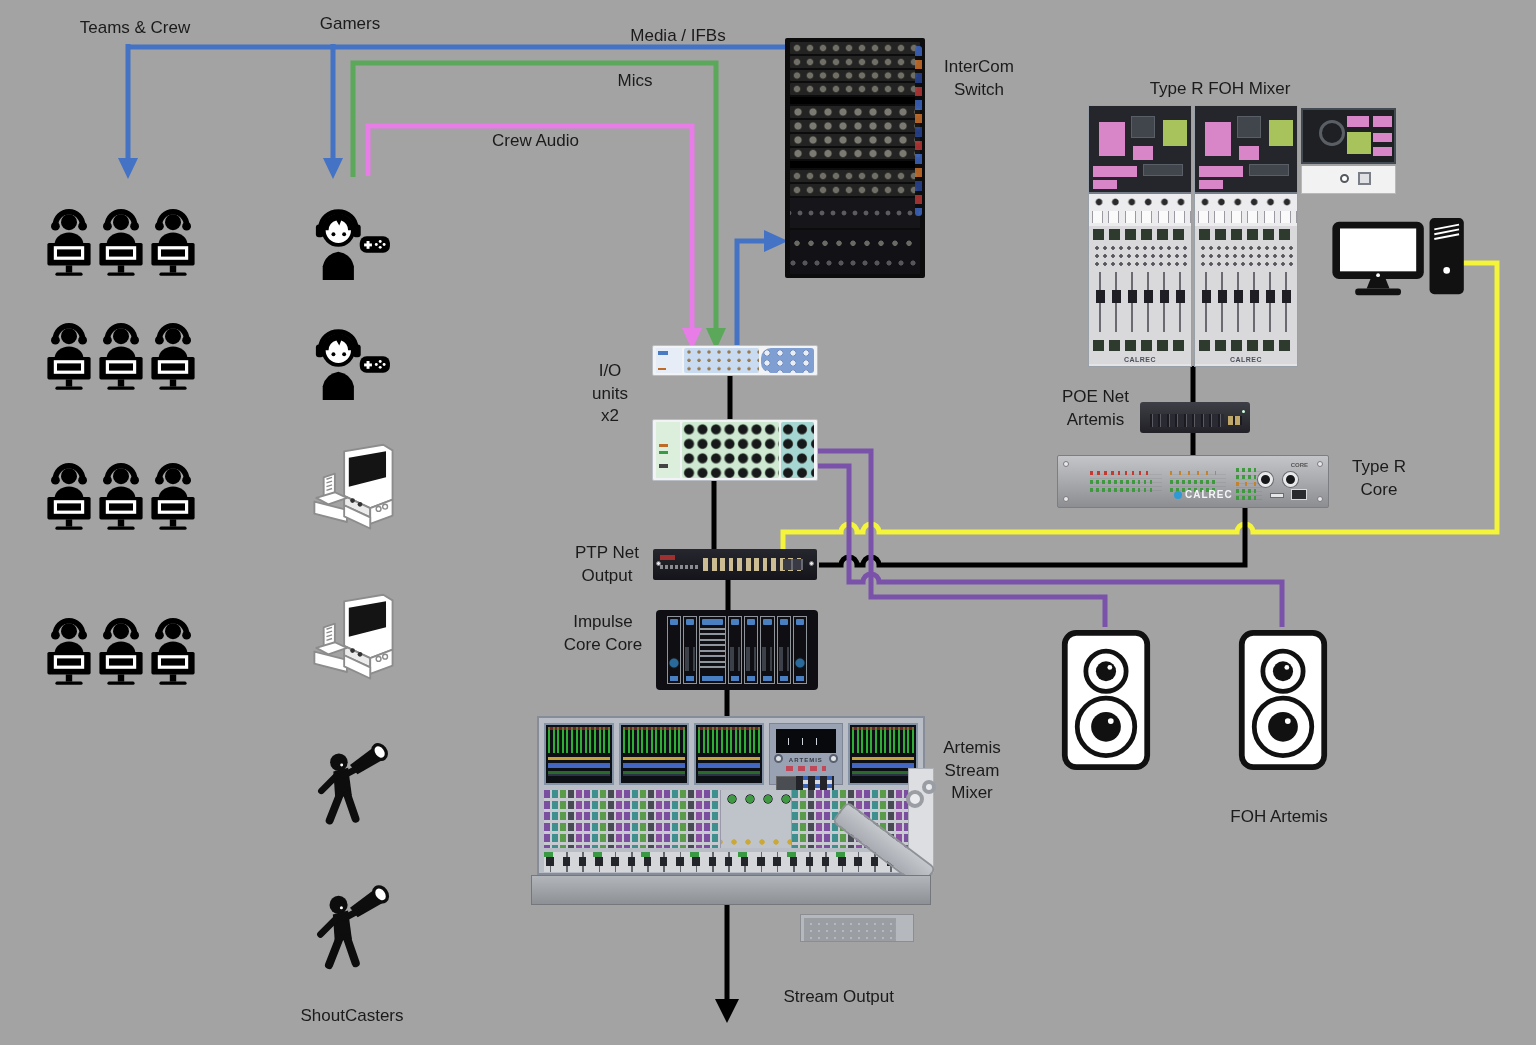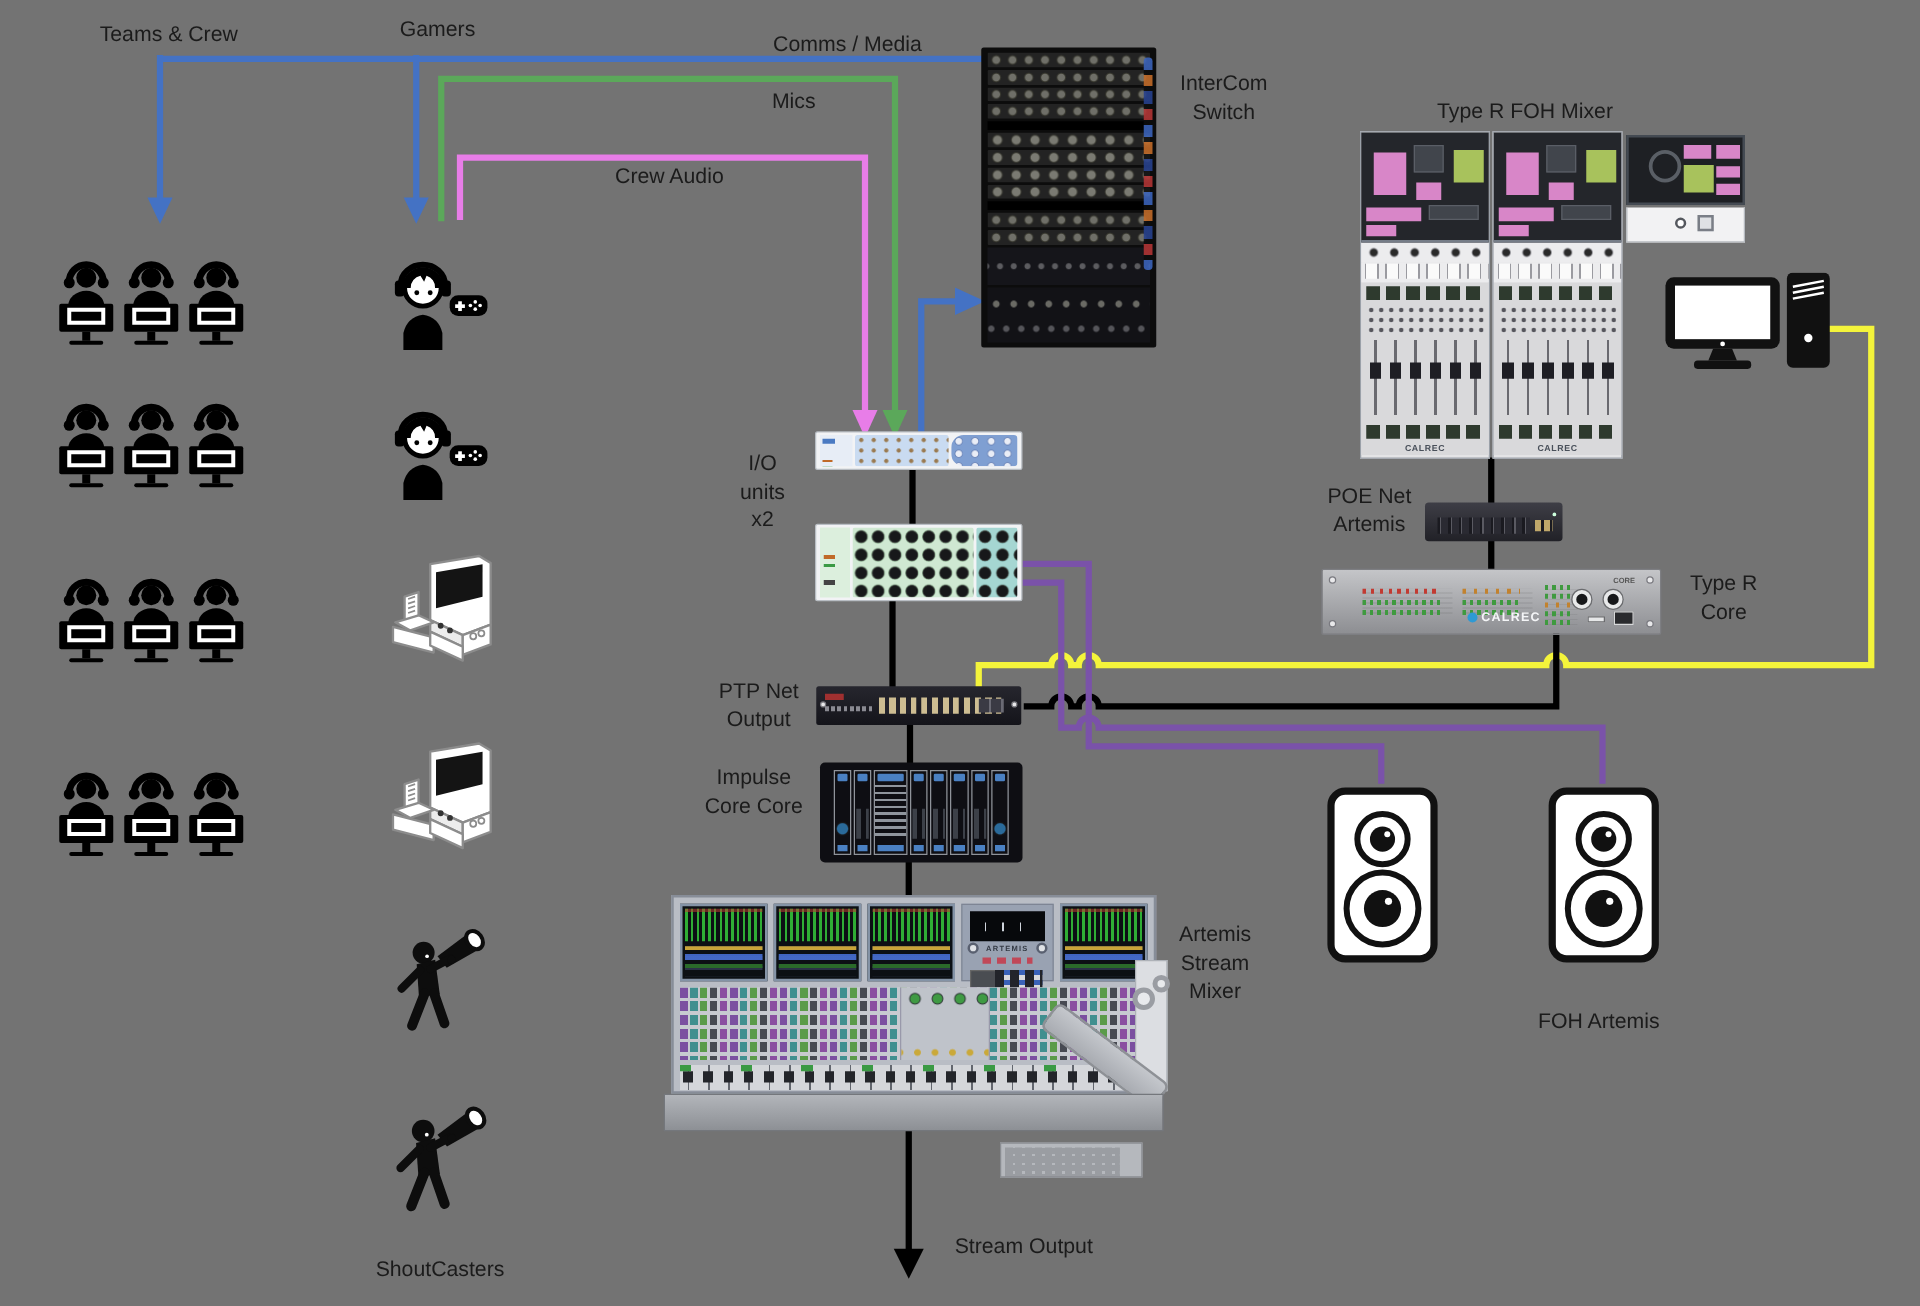--- a/index.html
+++ b/index.html
@@ -1,17 +1,17 @@
 <!DOCTYPE html>
 <html><head>
 <meta charset="utf-8">
 <style>
 *{margin:0;padding:0;box-sizing:border-box}
 body{background:#fff;font-family:"Liberation Sans",sans-serif}
-#canvas{position:relative;width:1536px;height:1045px;background:#737373;overflow:hidden}
+#canvas{position:relative;width:1536px;height:1045px;background:#a3a3a3;overflow:hidden}
 .label{position:absolute;font-size:17px;color:#1b1b1b;text-align:center;white-space:pre-line;line-height:1.33;z-index:3}
 .wires{position:absolute;left:0;top:0;z-index:1}
 .equip,.ic{position:absolute;z-index:2}
 
 
 .rack{background:#0c0c0c;border-radius:2px;padding:4px 5px;display:flex;flex-direction:column;gap:2px}
 .rk{flex:1;border-radius:1px;background-color:#232323;background-image:radial-gradient(circle at 7px 50%,#6f6f68 2.6px,#38382f 3.4px,transparent 4.2px);background-size:13px 100%;background-repeat:repeat-x}
 .rk.big{background-image:radial-gradient(circle at 8px 50%,#7a7a72 3px,#3a3a32 3.9px,transparent 4.6px);background-size:15px 100%}
 .rkgap{flex:0 0 7px;background:#000}
 .rkdev{flex:0 0 30px;background-color:#15151a;background-image:radial-gradient(circle at 6px 50%,#5c5c60 2px,transparent 2.8px);background-size:11px 100%;background-repeat:repeat-x;background-position:26px 0}
@@ -217,21 +217,21 @@
 
     <path d="M730,373 V422 M714,478 V552 M728,578 V612 M727,688 V718 M727,903 V1001 M1193,366 V405 M1193,431 V457 M1245,506 V565 H879 A8,8 0 0 0 863,565 H857 A8,8 0 0 0 841,565 H819" fill="none" stroke-width="5" stroke="#000000"></path>
     <polygon points="715,999 739,999 727,1023" fill="#000000"></polygon>
 
     <path d="M818,451 H871 V597 H1105 V627" fill="none" stroke-width="5" stroke="#7A52A9"></path>
     <path d="M818,466 H849 V582 H863 A8,8 0 0 1 879,582 H1282 V627" fill="none" stroke-width="5" stroke="#7A52A9"></path>
   </svg>
 
   <div class="label" style="left:60px;top:17px;width:150px">Teams &amp; Crew</div>
   <div class="label" style="left:285px;top:13px;width:130px">Gamers</div>
-  <div class="label" style="left:608px;top:25px;width:140px">Comms / Media</div>
+  <div class="label" style="left:608px;top:25px;width:140px">Media / IFBs</div>
   <div class="label" style="left:585px;top:70px;width:100px">Mics</div>
   <div class="label" style="left:468px;top:130px;width:135px">Crew Audio</div>
   <div class="label" style="left:923px;top:56px;width:112px">InterCom
 Switch</div>
   <div class="label" style="left:1110px;top:78px;width:220px">Type R FOH Mixer</div>
   <div class="label" style="left:1048px;top:386px;width:95px">POE Net
 Artemis</div>
   <div class="label" style="left:1338px;top:456px;width:82px">Type R
 Core</div>
   <div class="label" style="left:574px;top:360px;width:72px">I/O
@@ -239,21 +239,21 @@
 x2</div>
   <div class="label" style="left:558px;top:542px;width:98px">PTP Net
 Output</div>
   <div class="label" style="left:546px;top:611px;width:114px">Impulse
 Core Core</div>
   <div class="label" style="left:928px;top:737px;width:88px">Artemis
 Stream
 Mixer</div>
   <div class="label" style="left:1203px;top:806px;width:152px">FOH Artemis</div>
   <div class="label" style="left:283px;top:1005px;width:138px">ShoutCasters</div>
-  <div class="label" style="left:744px;top:986px;width:150px;text-align:center">Stream Output</div>
+  <div class="label" style="left:744px;top:986px;width:150px;text-align:right">Stream Output</div>
 
   <div class="ic" style="left:45px;top:198px;display:flex;gap:4px">
     <svg width="48" height="82" fill="#000">
         <use href="#sym-crew"></use>
       </svg>
     <svg width="48" height="82" fill="#000">
         <use href="#sym-crew"></use>
       </svg>
     <svg width="48" height="82" fill="#000">
         <use href="#sym-crew"></use>

